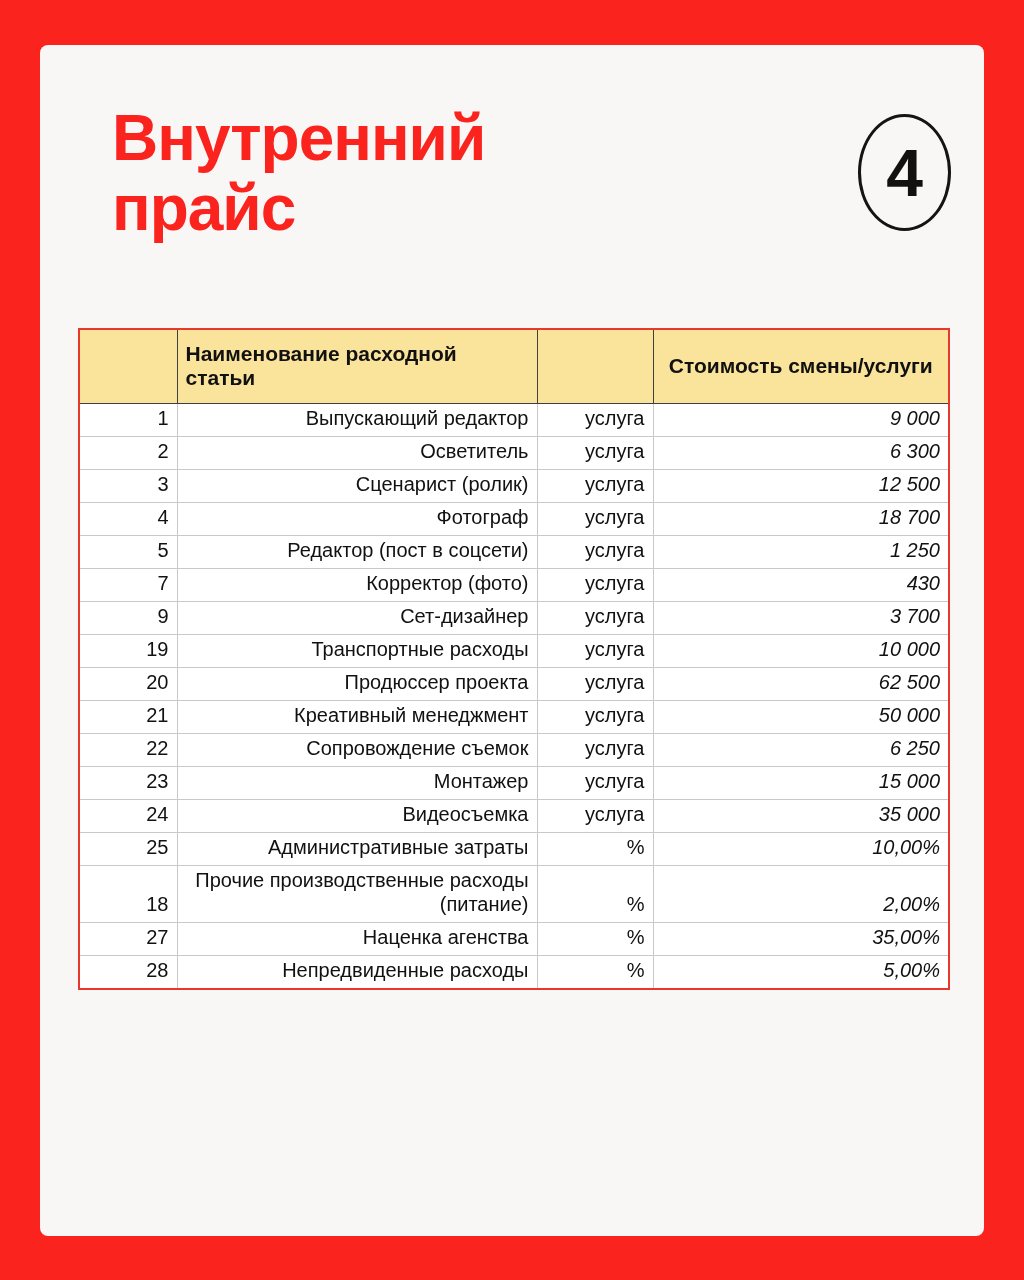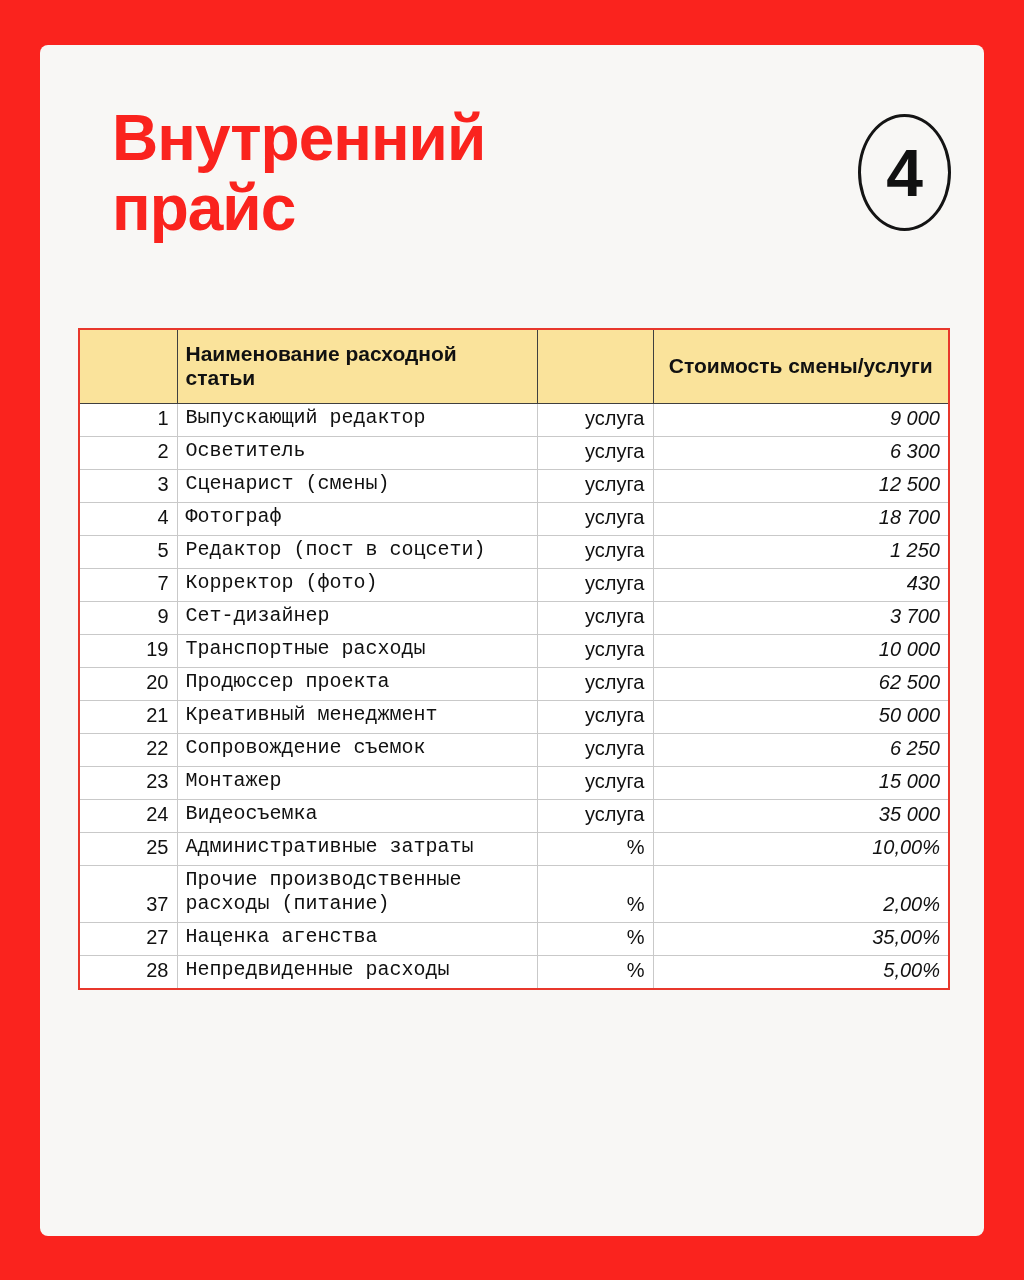--- a/index.html
+++ b/index.html
@@ -87,21 +87,21 @@
     border: 1px solid #C9C9C9;
     height: 33px;
     font-size: 20px;
     vertical-align: bottom;
     padding: 2px 8px 6px 8px;
     box-sizing: border-box;
     line-height: 1.2;
     white-space: normal;
   }
   td.td-num  { text-align: right; }
-  td.td-name { text-align: left; font-family: Liberation Mono, monospace; }
+  td.td-name { text-align: right; }
   td.td-unit { text-align: right; }
   td.td-cost { text-align: right; font-style: italic; }
 </style>
 </head>
 <body>
 
 <div class="page">
   <div class="card">
 
     <div class="title">Внутренний прайс</div>
@@ -134,21 +134,21 @@
     <td class="td-cost">9 000</td>
   </tr>
             <tr>
     <td class="td-num">2</td>
     <td class="td-name">Осветитель</td>
     <td class="td-unit">услуга</td>
     <td class="td-cost">6 300</td>
   </tr>
             <tr>
     <td class="td-num">3</td>
-    <td class="td-name">Сценарист (смены)</td>
+    <td class="td-name">Сценарист (ролик)</td>
     <td class="td-unit">услуга</td>
     <td class="td-cost">12 500</td>
   </tr>
             <tr>
     <td class="td-num">4</td>
     <td class="td-name">Фотограф</td>
     <td class="td-unit">услуга</td>
     <td class="td-cost">18 700</td>
   </tr>
             <tr>
@@ -205,21 +205,21 @@
     <td class="td-unit">услуга</td>
     <td class="td-cost">35 000</td>
   </tr>
             <tr>
     <td class="td-num">25</td>
     <td class="td-name">Административные затраты</td>
     <td class="td-unit">%</td>
     <td class="td-cost">10,00%</td>
   </tr>
             <tr>
-    <td class="td-num">37</td>
+    <td class="td-num">18</td>
     <td class="td-name">Прочие производственные расходы (питание)</td>
     <td class="td-unit">%</td>
     <td class="td-cost">2,00%</td>
   </tr>
             <tr>
     <td class="td-num">27</td>
     <td class="td-name">Наценка агенства</td>
     <td class="td-unit">%</td>
     <td class="td-cost">35,00%</td>
   </tr>

